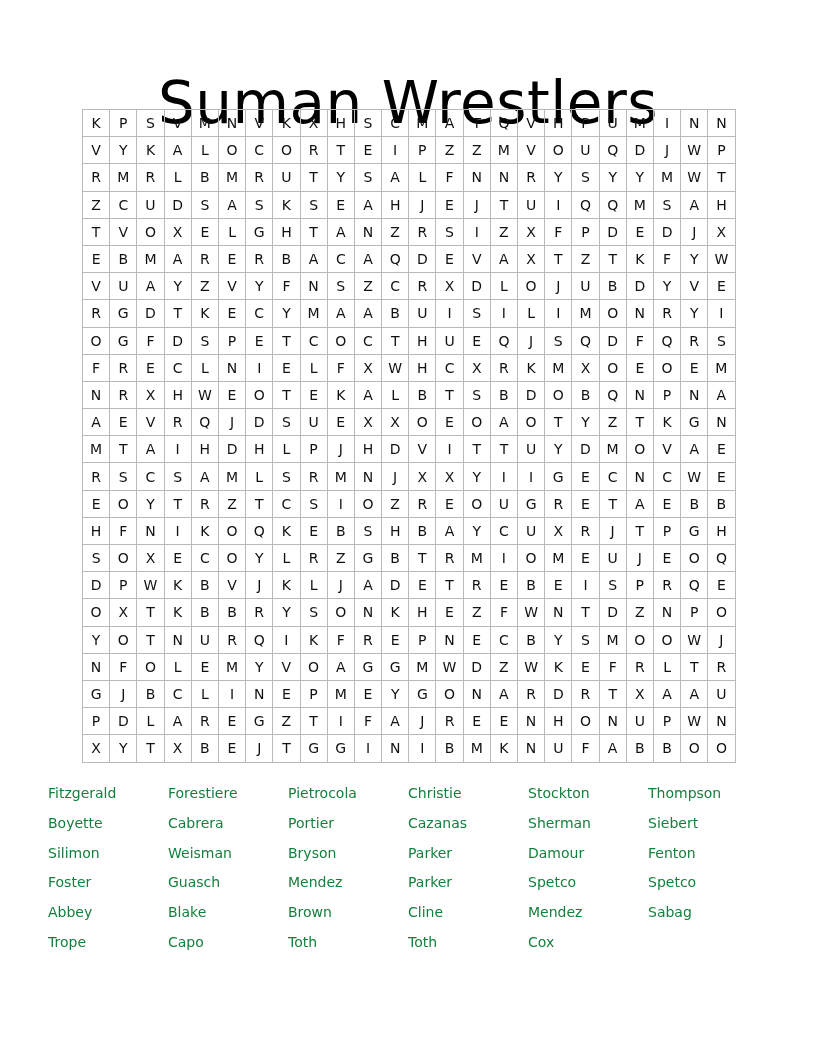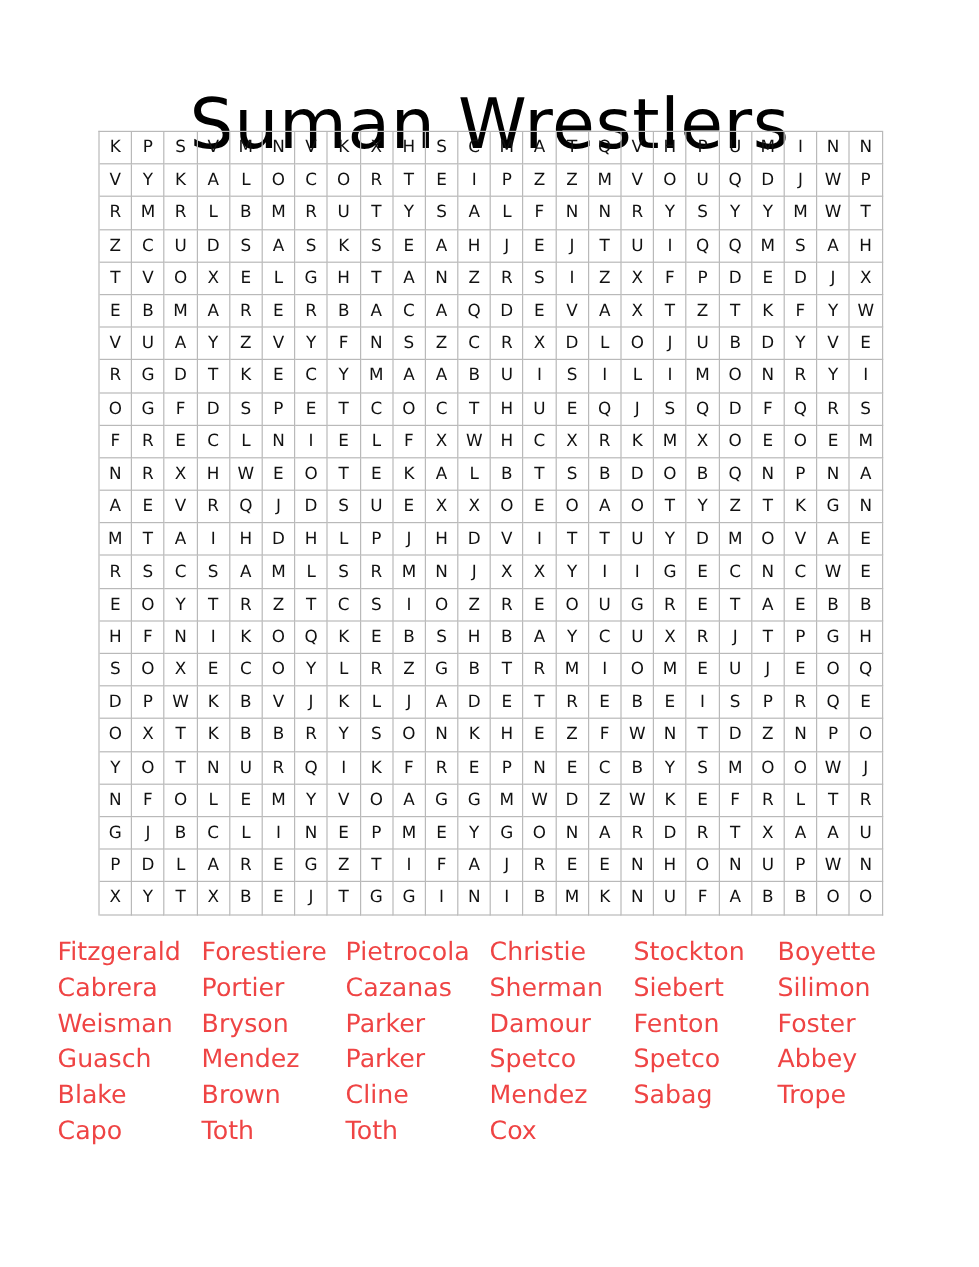--- a/index.html
+++ b/index.html
@@ -9,21 +9,21 @@
              font-size: 58px; line-height: 64px; font-weight: normal; letter-spacing: 0.5px; }
     .grid { position: absolute; left: 82px; top: 109px; border-collapse: collapse;
             border-top: 1px solid #b9b9b9; border-left: 1px solid #b9b9b9; }
     .grid-row { display: flex; }
     .cell { width: 26.2px; height: 26.2px; box-sizing: content-box;
             border-right: 1px solid #b9b9b9; border-bottom: 1px solid #b9b9b9;
             display: flex; align-items: center; justify-content: center;
             font-size: 14px; color: #111; }
     .words { position: absolute; left: 48px; top: 779px; display: grid;
              grid-template-columns: repeat(6, 120px); grid-auto-rows: 29.8px; }
-    .word { font-size: 21px; line-height: 29.8px; white-space: nowrap; color: #ef4444; }
+    .word { font-size: 14px; line-height: 29.8px; white-space: nowrap; color: #15803d; }
   </style>
 </head>
 <body>
 
 <h1 class="title">Suman Wrestlers</h1>
 
 <div class="grid" id="grid">
     <div class="grid-row">
       <div class="cell">K</div>
       <div class="cell">P</div>
@@ -649,20 +649,21 @@
       <div class="cell">O</div>
     </div>
   </div>
 
 <div class="words" id="words">
     <div class="word">Fitzgerald</div>
     <div class="word">Forestiere</div>
     <div class="word">Pietrocola</div>
     <div class="word">Christie</div>
     <div class="word">Stockton</div>
+    <div class="word">Thompson</div>
     <div class="word">Boyette</div>
     <div class="word">Cabrera</div>
     <div class="word">Portier</div>
     <div class="word">Cazanas</div>
     <div class="word">Sherman</div>
     <div class="word">Siebert</div>
     <div class="word">Silimon</div>
     <div class="word">Weisman</div>
     <div class="word">Bryson</div>
     <div class="word">Parker</div>

